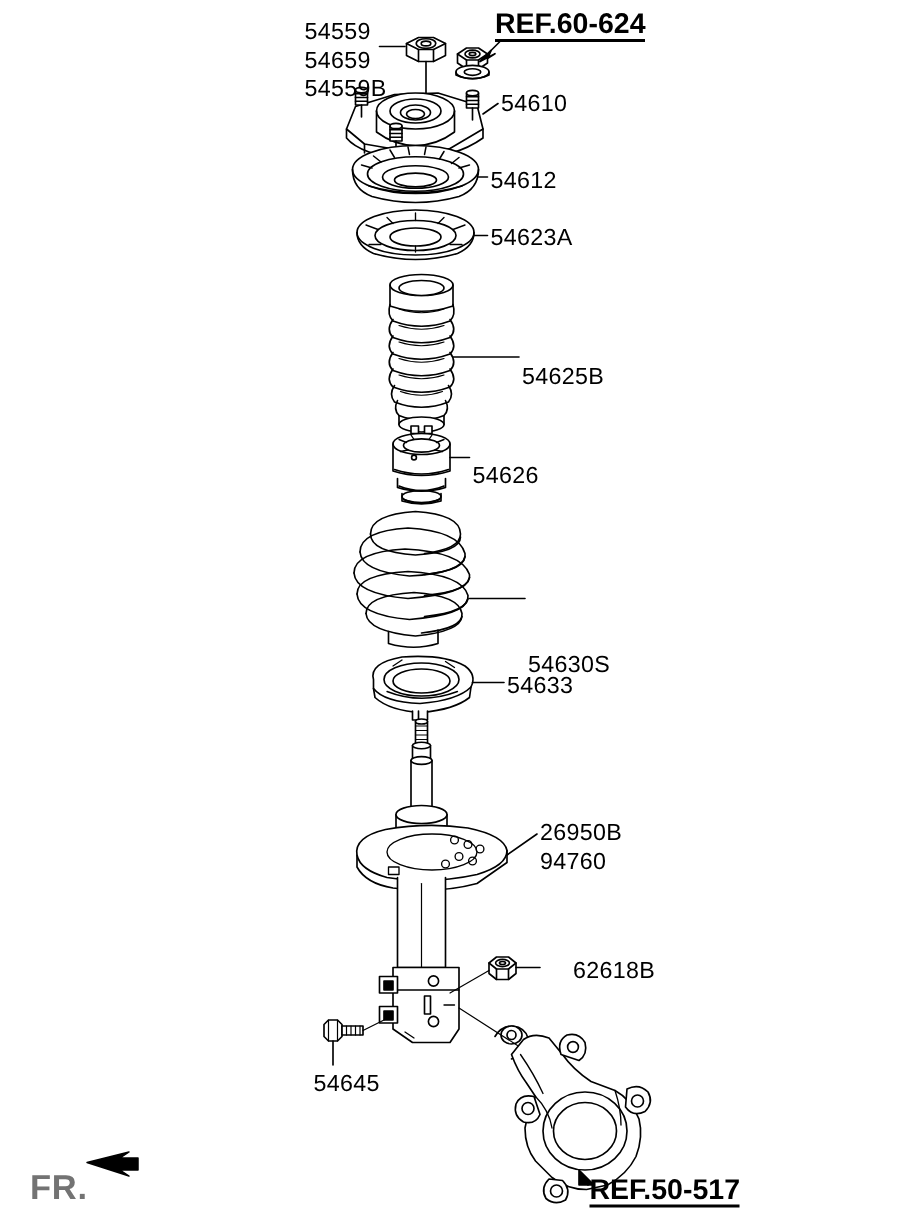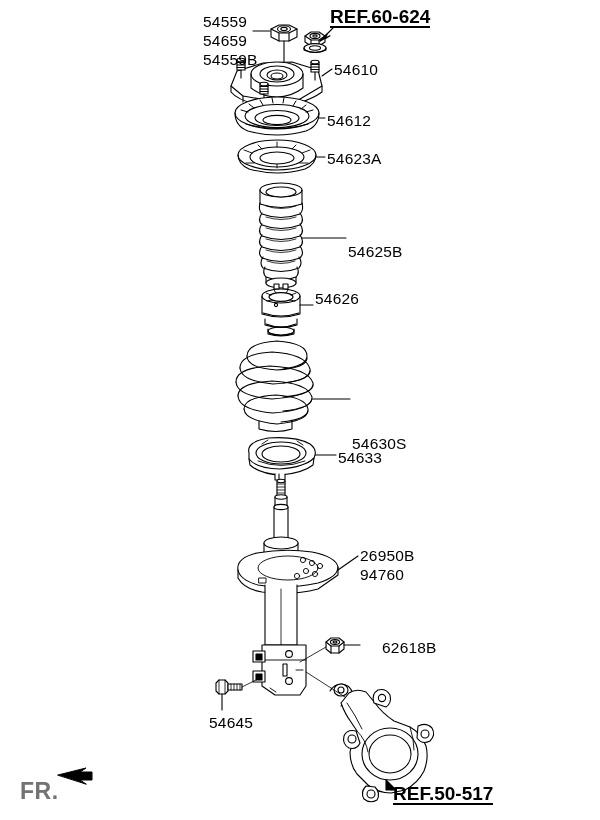--- a/index.html
+++ b/index.html
@@ -383,21 +383,21 @@
   <div class="lbl stack" style="left:203px; top:12px;">
     <div>54559</div>
     <div>54659</div>
     <div>54559B</div>
   </div>
 
   <div class="lbl" style="left:334px; top:61px;">54610</div>
   <div class="lbl" style="left:327px; top:112px;">54612</div>
   <div class="lbl" style="left:327px; top:150px;">54623A</div>
   <div class="lbl" style="left:348px; top:231px;margin-top:12px;">54625B</div>
-  <div class="lbl" style="left:315px; top:290px;">54626</div>
+  <div class="lbl" style="left:315px; top:309px;">54626</div>
   <div class="lbl" style="left:352px; top:392px;margin-top:43px;">54630S</div>
   <div class="lbl" style="left:338px; top:449px;">54633</div>
 
   <div class="lbl stack" style="left:360px; top:546px;">
     <div>26950B</div>
     <div>94760</div>
   </div>
 
   <div class="lbl" style="left:362px; top:639px;margin-left:20px;">62618B</div>
   <div class="lbl" style="left:209px; top:714px;">54645</div>

